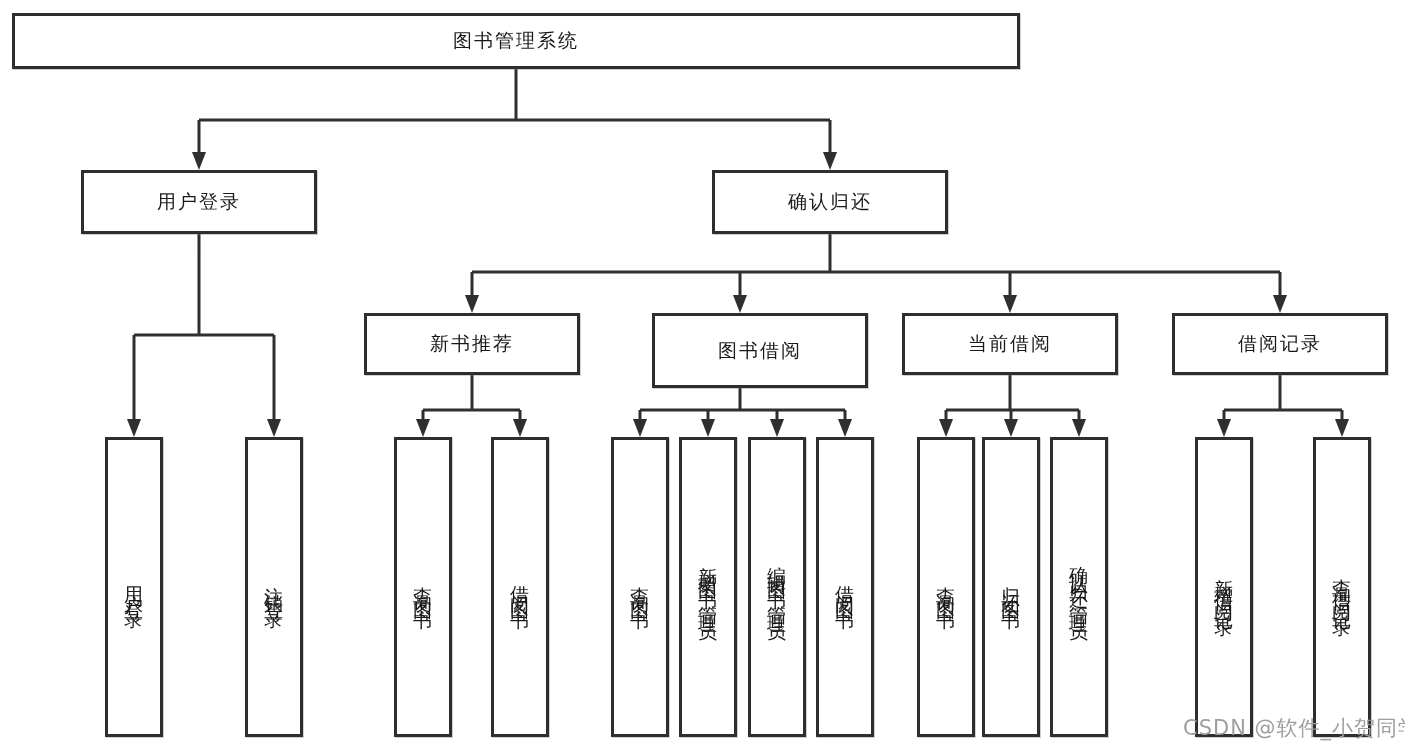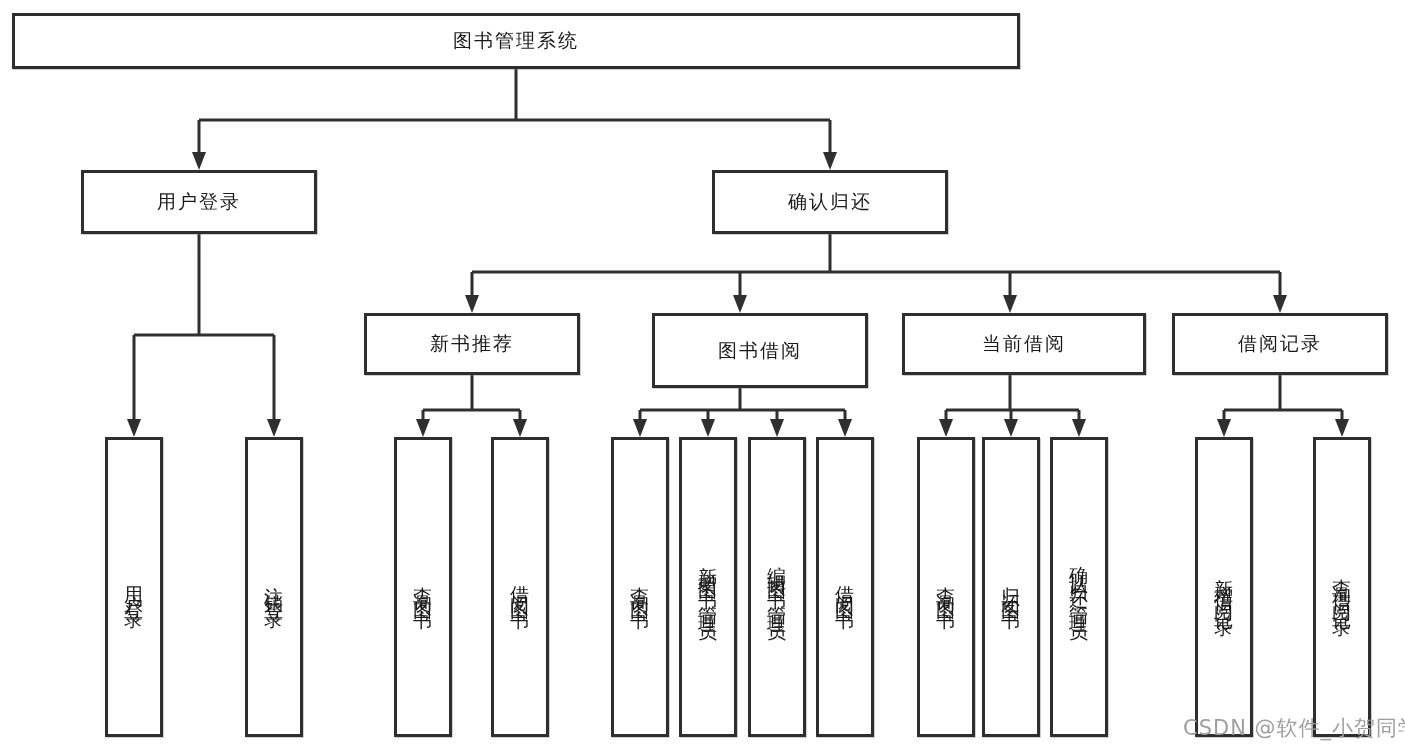--- a/index.html
+++ b/index.html
@@ -136,21 +136,21 @@
   <div class="node" style="left:712px; top:170px; width:236px; height:64px;">
     <span class="label">确认归还</span>
   </div>
 
   <div class="node" style="left:364px; top:313px; width:216px; height:62px;justify-content:center;">
     <span class="label">新书推荐</span>
   </div>
   <div class="node" style="left:652px; top:313px; width:216px; height:75px;">
     <span class="label">图书借阅</span>
   </div>
-  <div class="node" style="left:902px; top:313px; width:244px; height:62px;">
+  <div class="node" style="left:902px; top:313px; width:216px; height:62px;">
     <span class="label">当前借阅</span>
   </div>
   <div class="node" style="left:1172px; top:313px; width:216px; height:62px;">
     <span class="label">借阅记录</span>
   </div>
 
   <div class="node vnode" style="left:105px; top:437px; width:58px; height:300px;">
     <span class="label">用户登录</span>
   </div>
   <div class="node vnode" style="left:245px; top:437px; width:58px; height:300px;">

